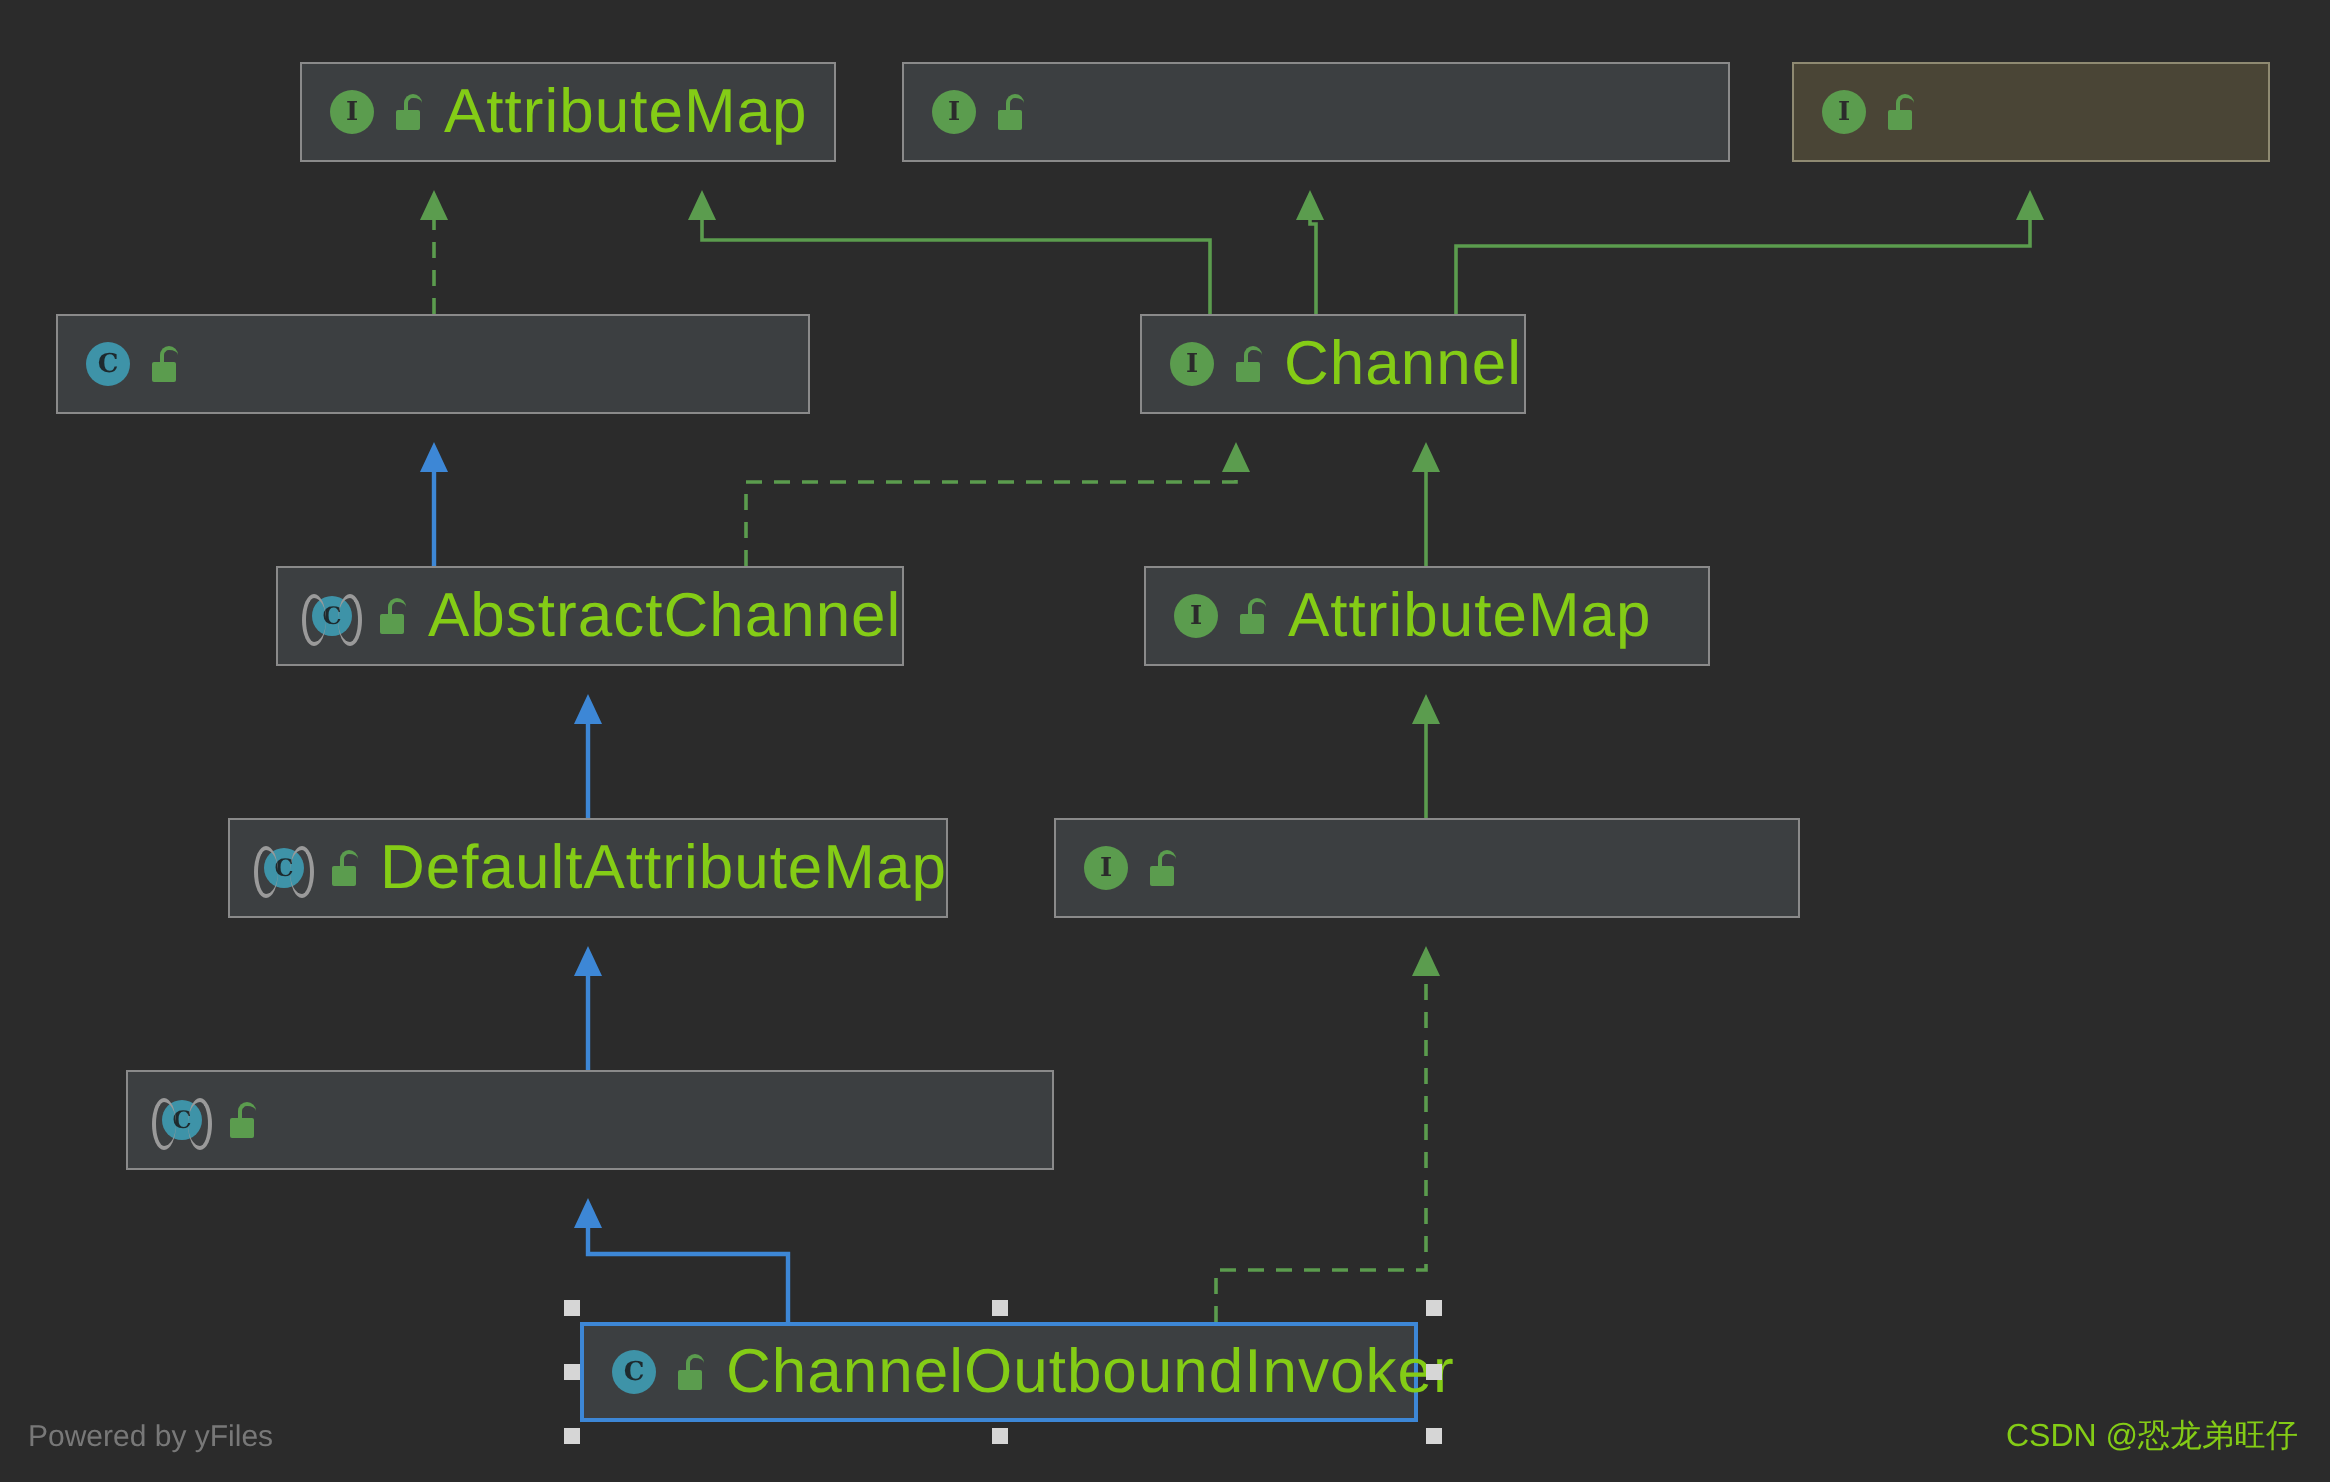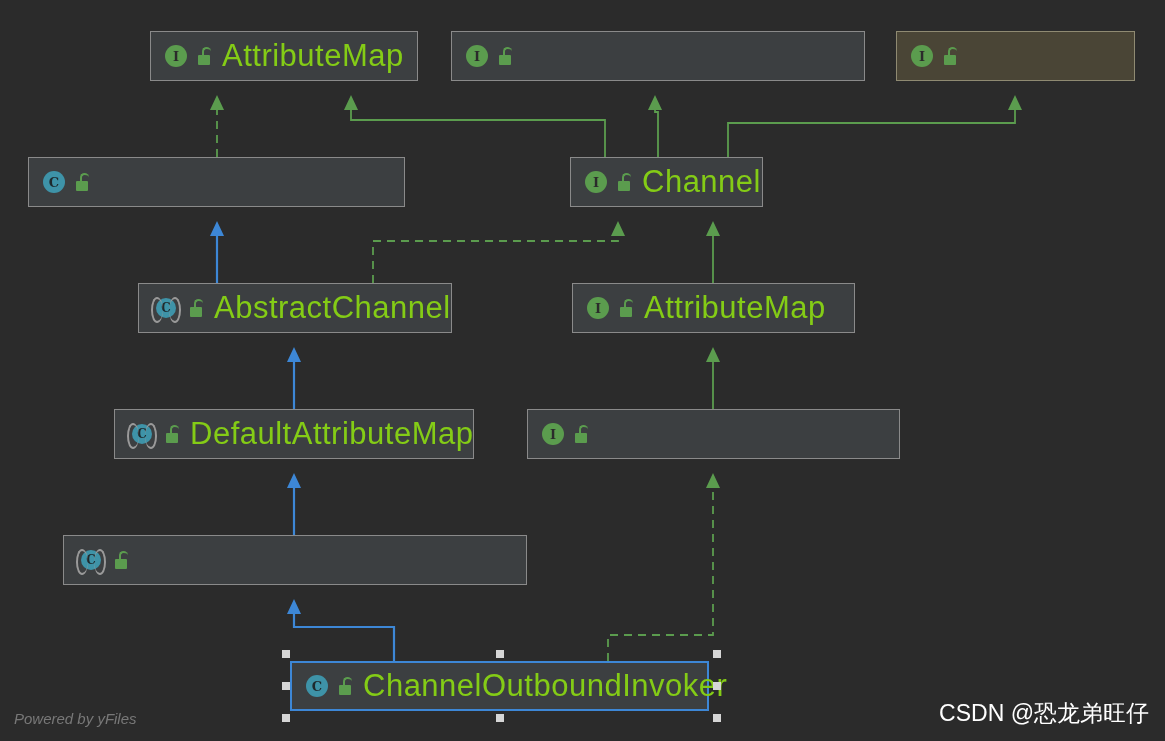--- a/index.html
+++ b/index.html
@@ -104,28 +104,27 @@
     width: 8px; height: 8px;
     background: #d6d6d6;
   }
 
   .watermark-left {
     position: absolute;
     left: 14px; bottom: 14px;
     font-family: "Liberation Sans", sans-serif;
     font-size: 15px;
     color: #787878;
-    font-style: italic;
   }
   .watermark-right {
     position: absolute;
     right: 16px; bottom: 12px;
     font-family: "Liberation Sans", sans-serif;
-    font-size: 23px;
-    color: #ffffff;
+    font-size: 16px;
+    color: #84cc16;
   }
 </style>
 </head>
 <body>
 
 <div id="canvas">
   <svg id="edge-layer" viewBox="0 0 1165 741" width="1165" height="741">
       <g>
         <polyline points="217,157 217,106" fill="none" stroke="#5b9c4e" stroke-width="1.8" stroke-dasharray="8 6"></polyline>
         <polygon points="217,95 224,110 210,110" fill="#5b9c4e"></polygon>

